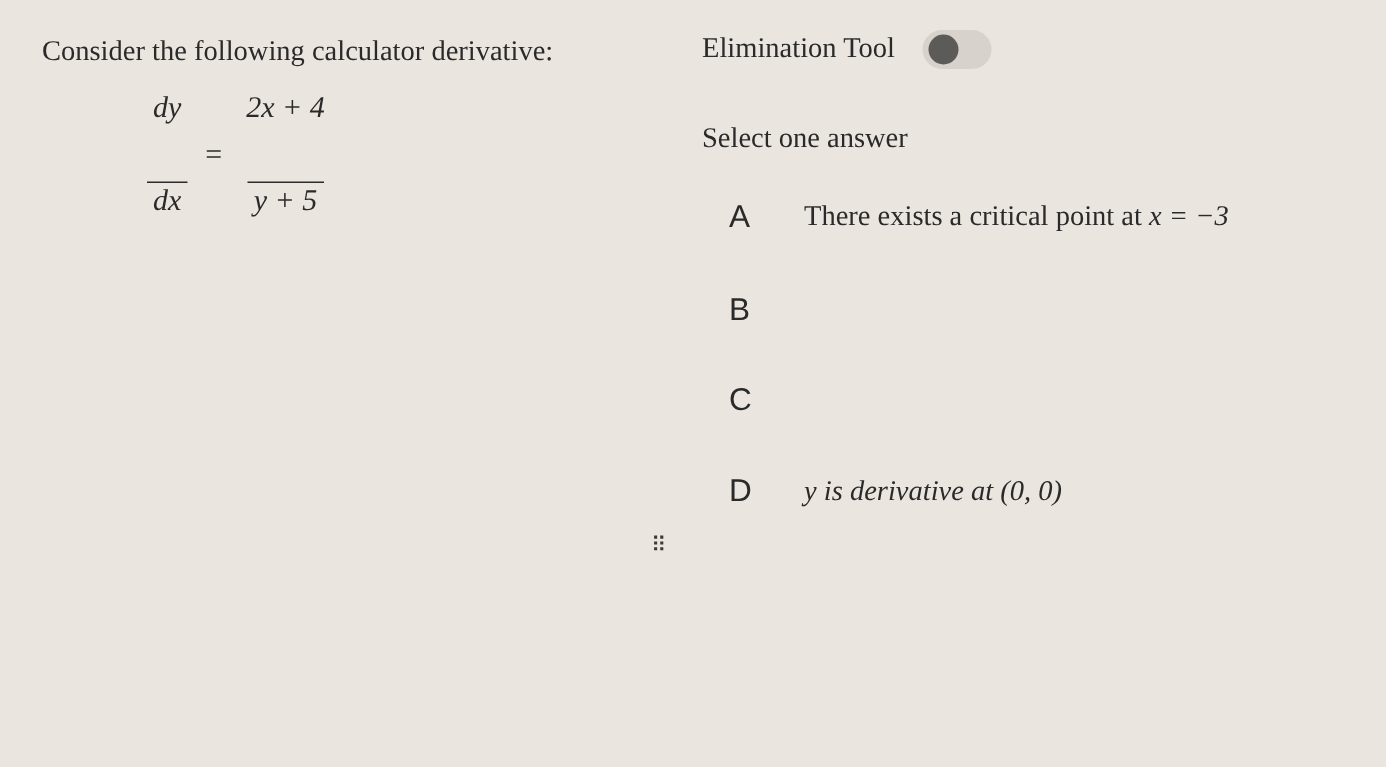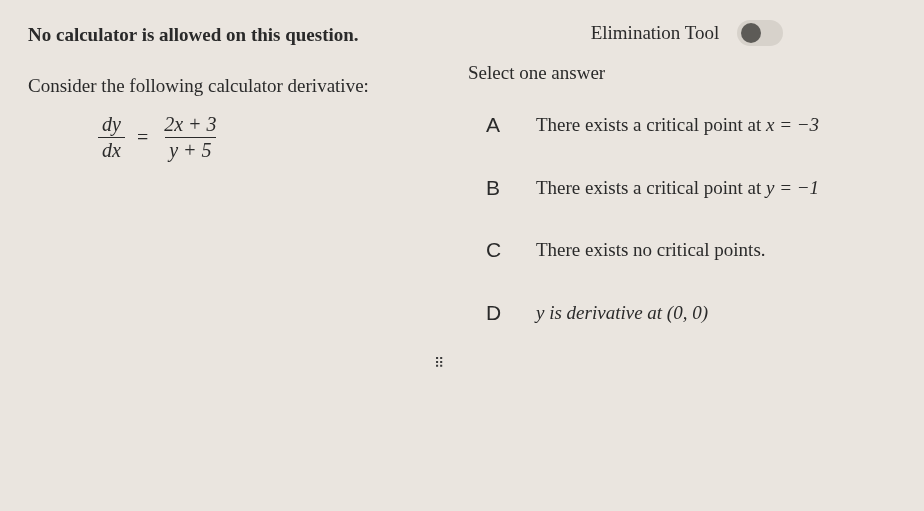--- a/index.html
+++ b/index.html
@@ -43,28 +43,27 @@
       gap: 10px;
     }
     .frac {
       display: inline-flex;
       flex-direction: column;
       align-items: center;
       vertical-align: middle;
       font-style: italic;
     }
     .frac .num { padding: 0 4px 1px 4px; }
-    .frac .den { border-top: 1.3px solid #2a2a2a; padding: 1px 4px 0 4px; }
+    .frac .den { border-top: 1.3px solid #2a2a2a; padding: 1px 4px 0 4px; margin-top: 36px; }
     .eq-sign { padding: 0 2px; }
     .header-row {
       display: flex;
       align-items: center;
       gap: 18px;
-      margin-bottom: 16px;
-      justify-content: center;
+      margin-bottom: 36px;
     }
     .header-title {
       font-size: 19px;
       color: #2a2a2a;
     }
     .toggle {
       width: 46px;
       height: 26px;
       background: #d7d2cb;
       border-radius: 14px;
@@ -123,30 +122,29 @@
       color: #3a3a3a;
       cursor: grab;
       letter-spacing: 2px;
       font-family: Arial, sans-serif;
     }
   </style>
 </head>
 <body>
 
 <div class="left-panel">
-  <p class="instruction">No calculator is allowed on this question.</p>
   <p class="prompt-text">Consider the following calculator derivative:</p>
   <div class="equation">
     <span class="frac">
       <span class="num">dy</span>
       <span class="den">dx</span>
     </span>
     <span class="eq-sign">=</span>
     <span class="frac">
-      <span class="num">2x + 3</span>
+      <span class="num">2x + 4</span>
       <span class="den">y + 5</span>
     </span>
   </div>
 </div>
 
 <div class="right-panel">
   <div class="drag-handle">⠿</div>
 
   <div class="header-row">
     <span class="header-title">Elimination Tool</span>
@@ -159,29 +157,23 @@
 
   <div class="answers">
     <div class="answer">
       <span class="answer-letter">A</span>
       <span class="answer-text">
         <span>There exists a critical point at </span><span class="math-inline">x = −3</span>
       </span>
     </div>
     <div class="answer">
       <span class="answer-letter">B</span>
-      <span class="answer-text">
-        <span>There exists a critical point at </span><span class="math-inline">y = −1</span>
-      </span>
     </div>
     <div class="answer">
       <span class="answer-letter">C</span>
-      <span class="answer-text">
-        <span>There exists no critical points.</span><span class="math-inline"></span>
-      </span>
     </div>
     <div class="answer">
       <span class="answer-letter">D</span>
       <span class="answer-text">
         <span class="math-inline">y is derivative at </span><span class="math-inline">(0, 0)</span>
       </span>
     </div>
   </div>
 </div>
 

